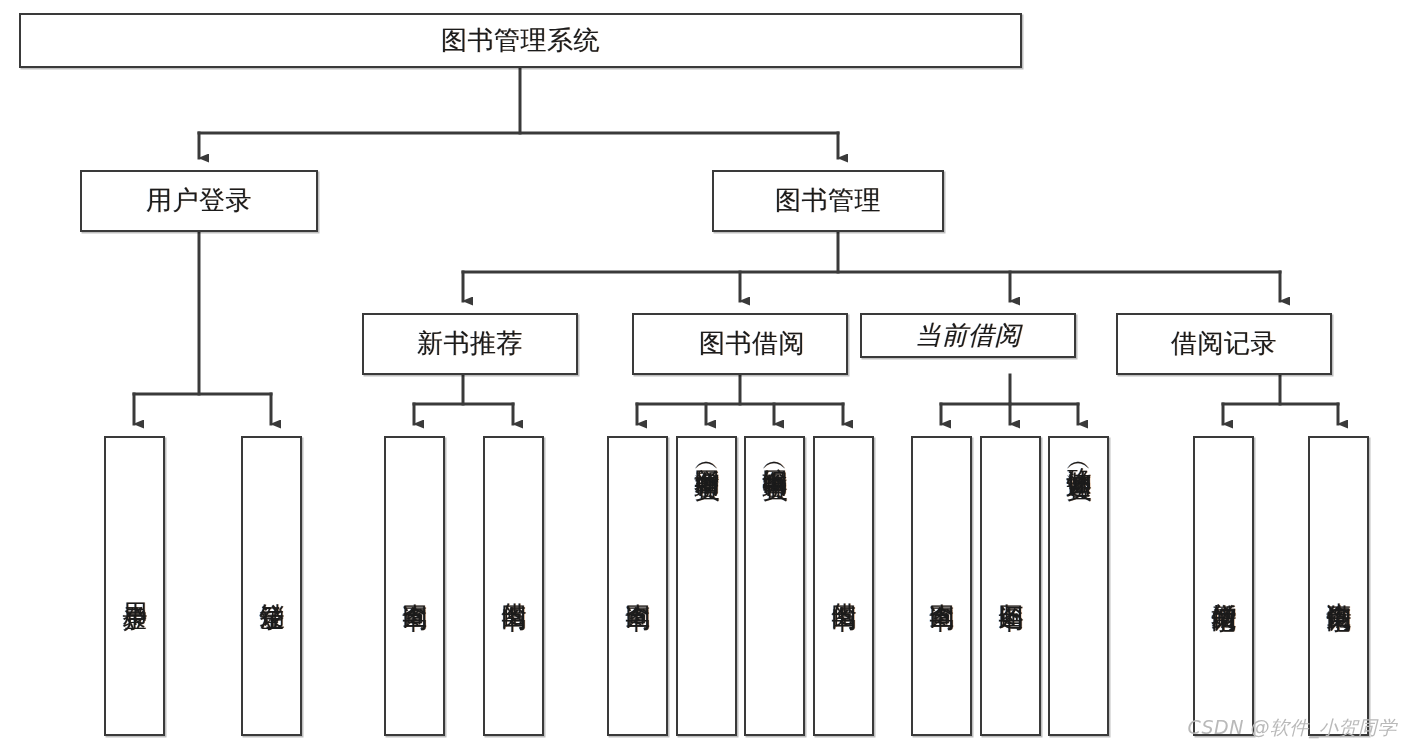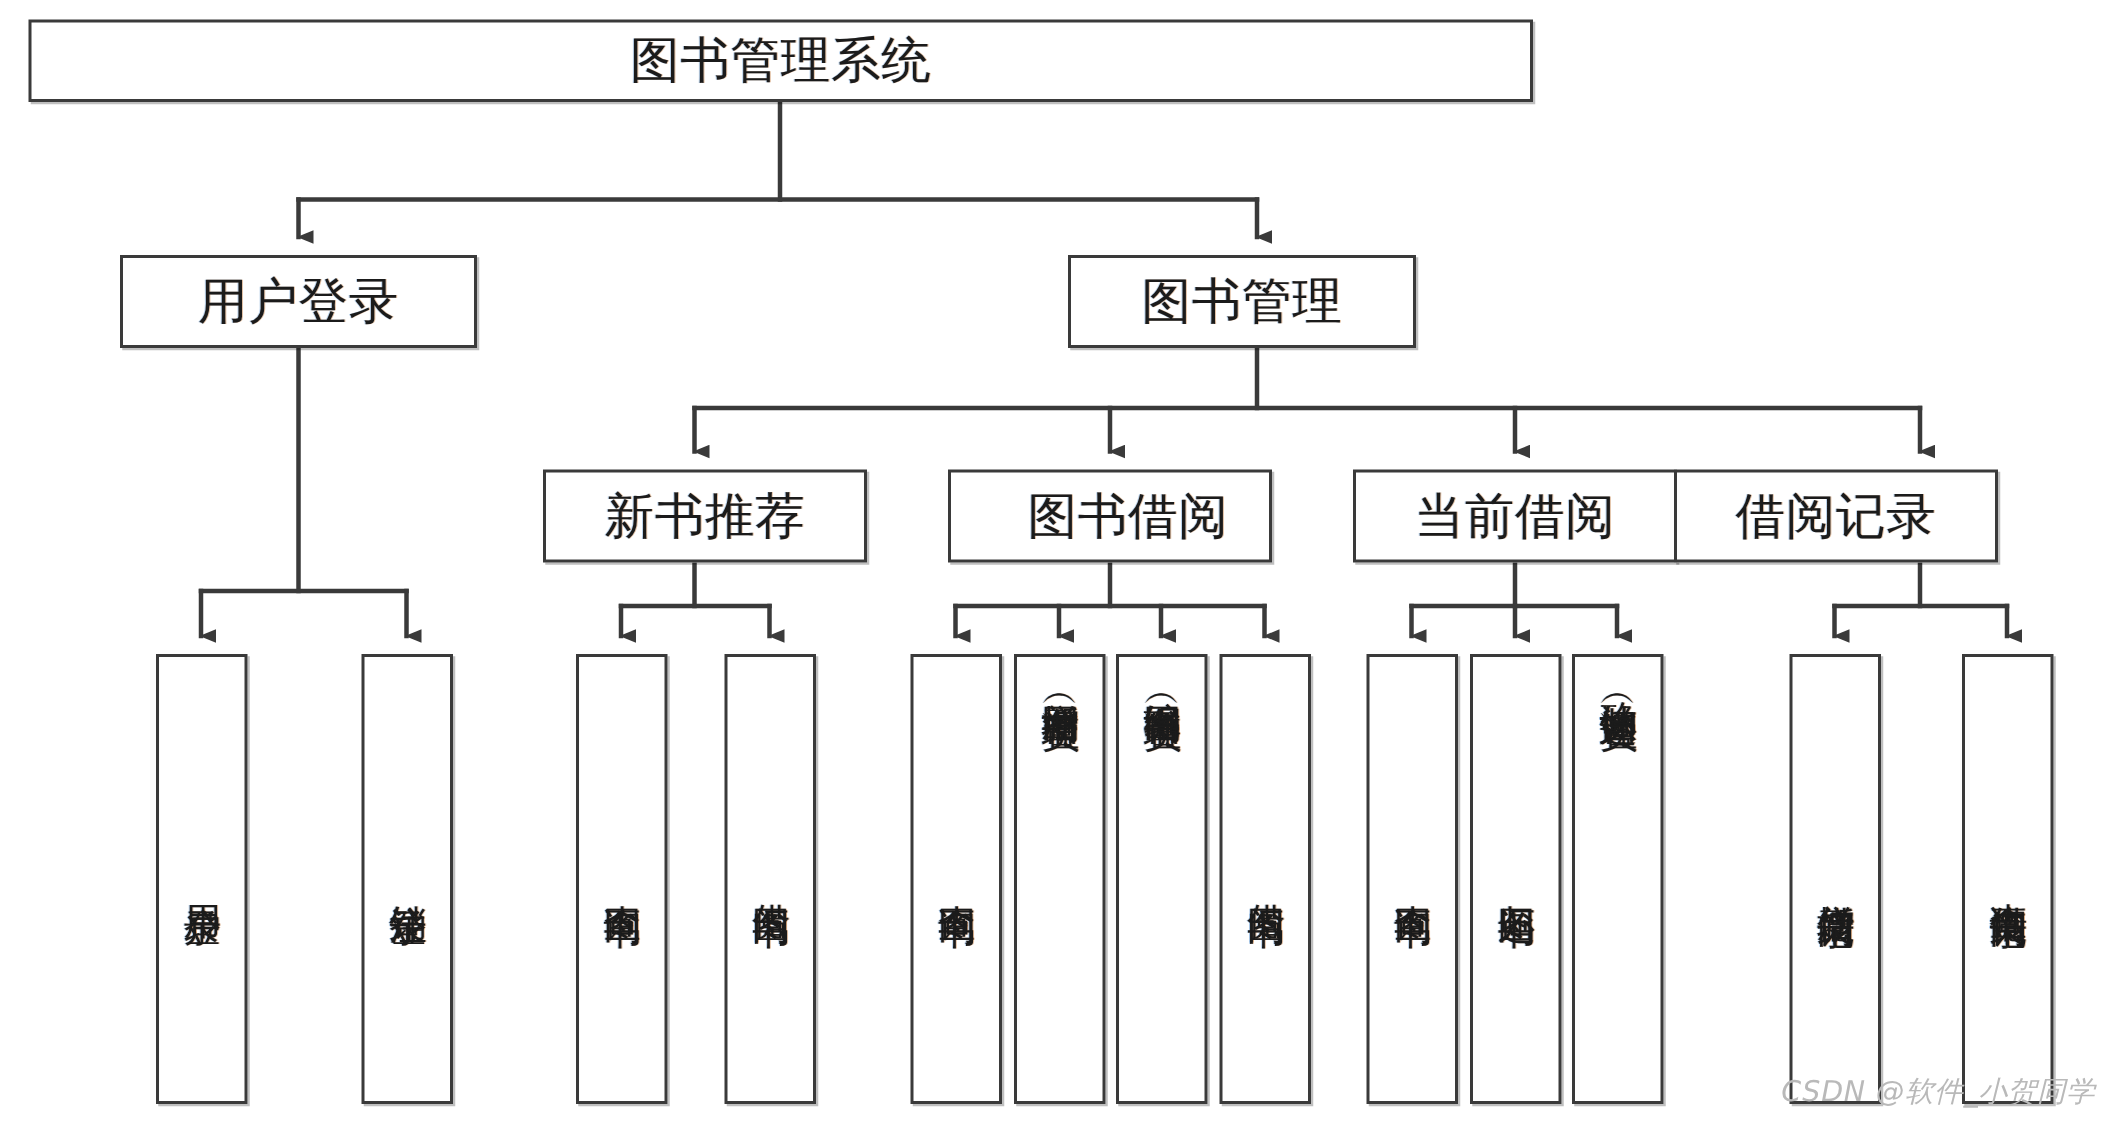--- a/index.html
+++ b/index.html
@@ -32,21 +32,21 @@
     box-sizing: border-box;
     background: #ffffff;
     border: 2.5px solid #3a3a3a;
     display: flex;
     align-items: center;
     justify-content: center;
     box-shadow: 1.5px 1.5px 0 rgba(0,0,0,0.25);
   }
   .node-label {
     color: #1b1b1b;
-    font-size: 33px;
+    font-size: 26px;
     line-height: 1.05;
     letter-spacing: 0.5px;
     white-space: nowrap;
     text-shadow: 0.6px 0 0 rgba(190,120,60,0.45), -0.6px 0 0 rgba(110,160,210,0.45);
   }
   .node.leaf {
     align-items: flex-start;
     justify-content: center;
     padding-top: 10px;
   }
@@ -138,21 +138,21 @@
   <div class="node" style="left:712px; top:170px; width:232px; height:62px;">
     <span class="node-label">图书管理</span>
   </div>
 
   <div class="node" style="left:362px; top:313px; width:216px; height:62px;">
     <span class="node-label">新书推荐</span>
   </div>
   <div class="node" style="left:632px; top:313px; width:216px; height:62px;padding-left:24px;">
     <span class="node-label">图书借阅</span>
   </div>
-  <div class="node" style="left:902px; top:313px; width:216px; height:62px;">
+  <div class="node" style="left:860px; top:313px; width:216px; height:45px;font-style:italic;">
     <span class="node-label">当前借阅</span>
   </div>
   <div class="node" style="left:1116px; top:313px; width:216px; height:62px;">
     <span class="node-label">借阅记录</span>
   </div>
 
   <div class="node leaf centered" style="left:104px; top:436px; width:61px; height:300px;">
     <span class="node-label">用户登录</span>
   </div>
   <div class="node leaf centered" style="left:241px; top:436px; width:61px; height:300px;">

